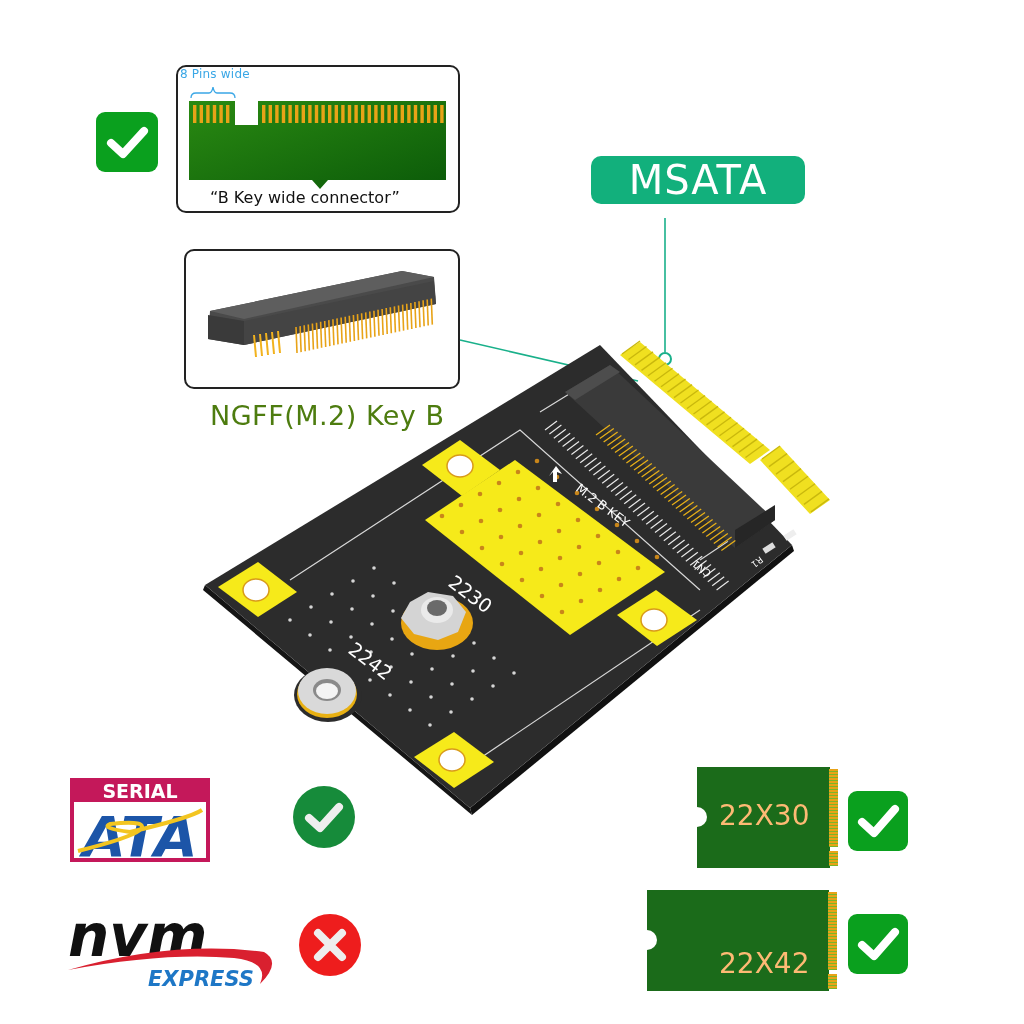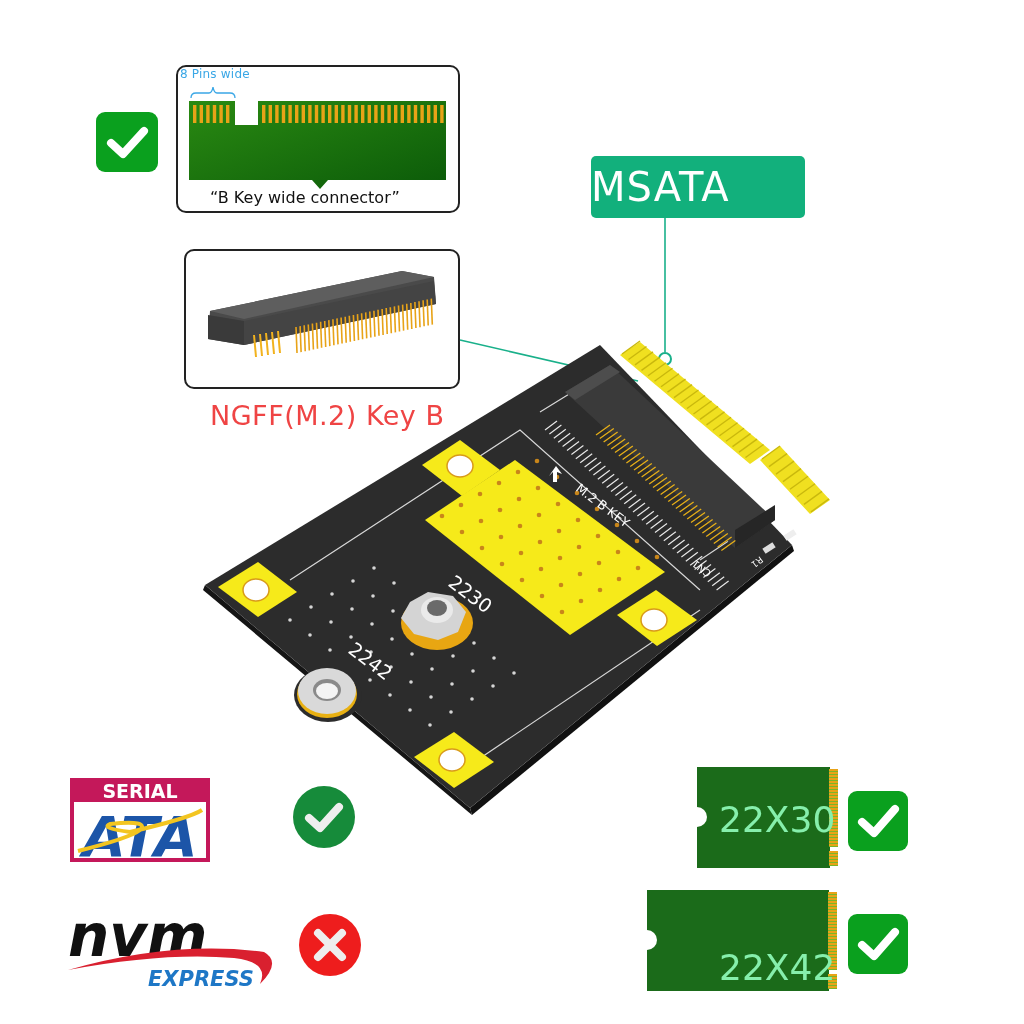--- a/index.html
+++ b/index.html
@@ -11,37 +11,37 @@
   .sq-check { left:96px; top:112px; width:62px; height:60px; background:#0aa01e; border-radius:9px; }
   .sq-check svg { width:100%; height:100%; }
 
   
   .bkey-box { left:176px; top:65px; width:284px; height:148px; border:2px solid #222; border-radius:10px; background:#fff; box-sizing:border-box; }
   .pins-label { left:180px; top:67px; font-size:12px; color:#3aa7e6; letter-spacing:0.2px; }
   .bkey-caption { left:210px; top:188px; font-size:16px; color:#111; }
 
   
   .ngff-box { left:184px; top:249px; width:276px; height:140px; border:2px solid #222; border-radius:10px; background:#fff; box-sizing:border-box; }
-  .ngff-caption { left:210px; top:400px; font-size:27px; color:#ef4444; letter-spacing:0.5px; }
-
-  
-  .msata { left:591px; top:156px; width:214px; height:62px; background:#12b07c; border-radius:5px;
-           color:#fff; font-size:40px; display:flex; align-items:center; justify-content:flex-start; letter-spacing:1px; }
+  .ngff-caption { left:210px; top:400px; font-size:27px; color:#4d7c0f; letter-spacing:0.5px; }
+
+  
+  .msata { left:591px; top:156px; width:214px; height:48px; background:#12b07c; border-radius:10px;
+           color:#fff; font-size:40px; display:flex; align-items:center; justify-content:center; letter-spacing:1px; }
 
   
   .sata-logo { left:70px; top:778px; width:140px; height:84px; }
   .circle-ok { left:292px; top:785px; width:64px; height:64px; }
   .nvme-logo { left:64px; top:912px; width:216px; height:80px; }
   .circle-no { left:298px; top:913px; width:64px; height:64px; }
 
   
   .card { background:#1b6b1a; }
   .card-30 { left:697px; top:767px; width:133px; height:101px; }
   .card-42 { left:647px; top:890px; width:182px; height:101px; }
-  .card-text { position:absolute; color:#86efac; font-size:36px; top:32px; }
+  .card-text { position:absolute; color:#fdba74; font-size:28px; top:32px; }
   .card-30 .card-text { left:22px; }
   .card-42 .card-text { left:72px;margin-top:25px; }
   .notch { position:absolute; left:-10px; top:40px; width:20px; height:20px; background:#fff; border-radius:50%; }
   .gold { position:absolute; right:-8px; width:9px;
           background:repeating-linear-gradient(to bottom,#e8a317 0 2px,#7ab52a 2px 3px); }
   .gold.g1 { top:2px; height:78px; }
   .gold.g2 { top:84px; height:15px; }
   .ck30 { left:848px; top:791px; width:60px; height:60px; }
   .ck42 { left:848px; top:914px; width:60px; height:60px; }
   .sqck { background:#0aa01e; border-radius:9px; }

